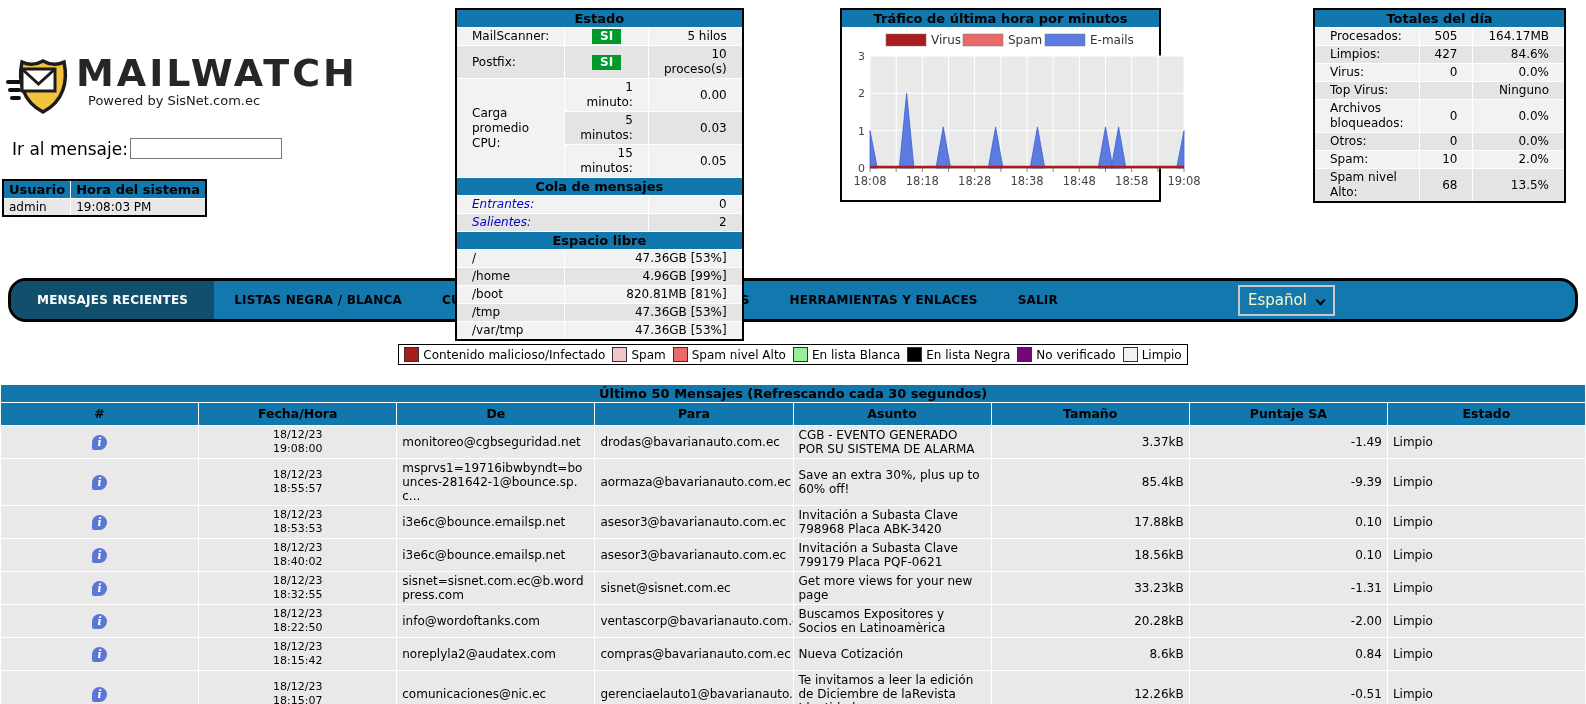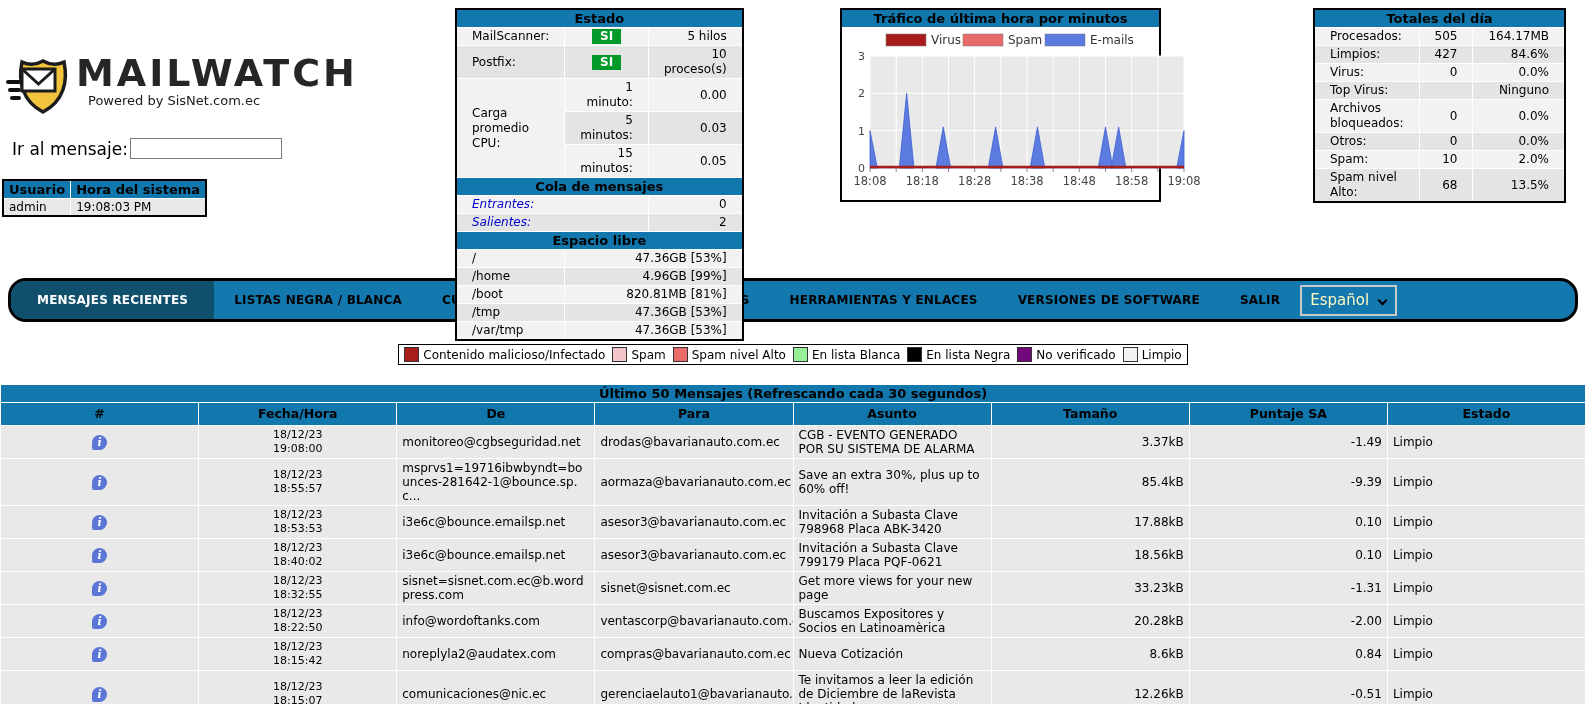--- a/index.html
+++ b/index.html
@@ -292,21 +292,20 @@
 
 </div>
 
 <div class="nav-wrap">
   <div class="nav-items" id="nav-items">
       <div class="nav-item active">MENSAJES RECIENTES</div>
       <div class="nav-item">LISTAS NEGRA / BLANCA</div>
       <div class="nav-item">CUARENTENA</div>
       <div class="nav-item">BÚSQUEDAS Y REPORTES</div>
       <div class="nav-item">HERRAMIENTAS Y ENLACES</div>
-      <div class="nav-item">VERSIONES DE SOFTWARE</div>
       <div class="nav-item">SALIR</div>
     </div>
   <div class="lang-wrap">
     <div class="lang-select">
       <span>Español</span>
       <span class="chev"></span>
     </div>
   </div>
 </div>
 

